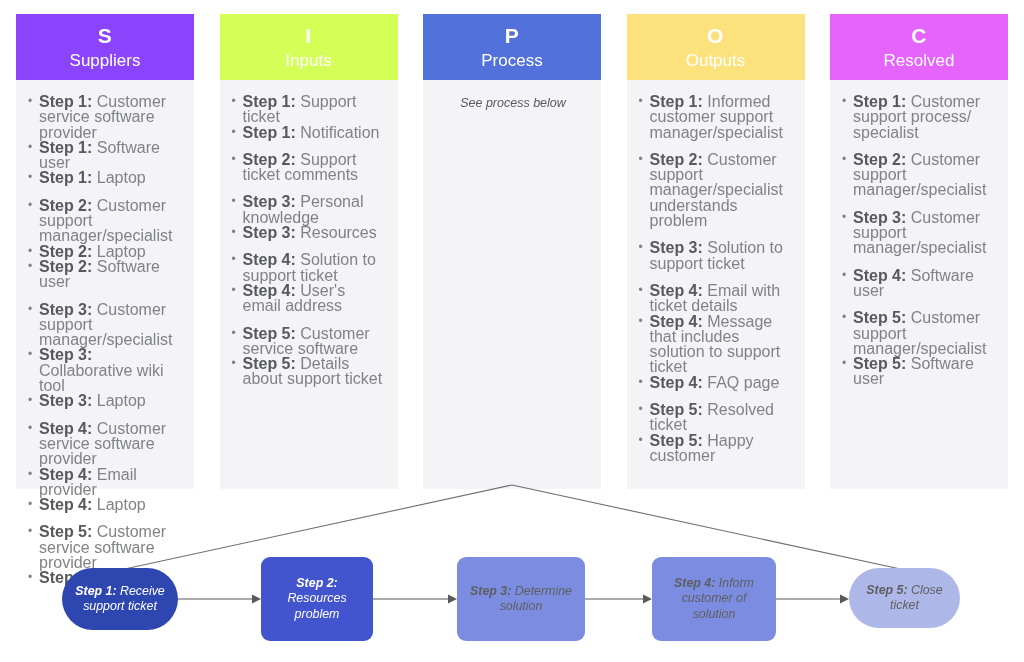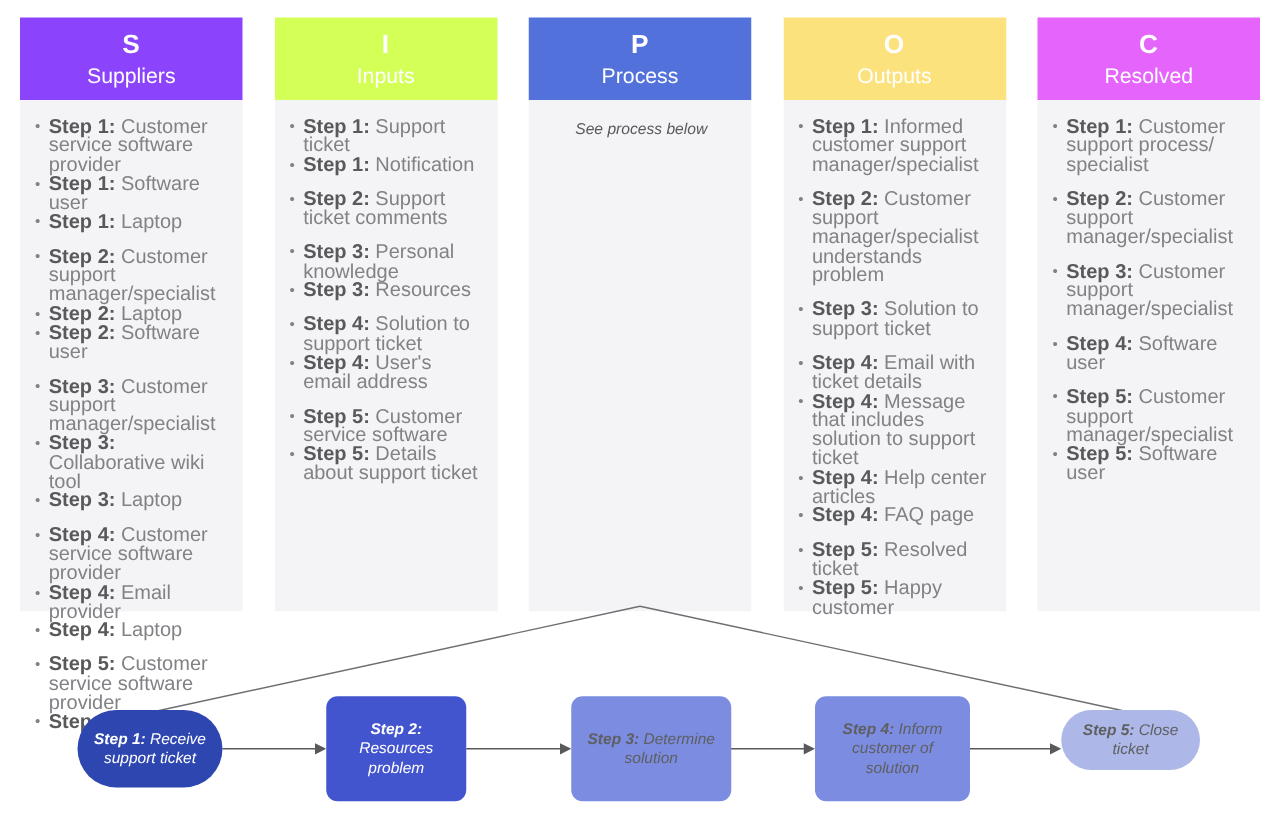--- a/index.html
+++ b/index.html
@@ -174,21 +174,20 @@
           </div>
           <div class="grp">
             <div class="bullet"><b>Step 2:</b><span> Customer support manager/specialist understands problem</span></div>
           </div>
           <div class="grp">
             <div class="bullet"><b>Step 3:</b><span> Solution to support ticket</span></div>
           </div>
           <div class="grp">
             <div class="bullet"><b>Step 4:</b><span> Email with ticket details</span></div>
             <div class="bullet"><b>Step 4:</b><span> Message that includes solution to support ticket</span></div>
-            <div class="bullet"><b>Step 4:</b><span> Help center articles</span></div>
             <div class="bullet"><b>Step 4:</b><span> FAQ page</span></div>
           </div>
           <div class="grp">
             <div class="bullet"><b>Step 5:</b><span> Resolved ticket</span></div>
             <div class="bullet"><b>Step 5:</b><span> Happy customer</span></div>
           </div>
         </div>
       </div>
       <div class="sipoc-col">
         <div class="col-header" style="background: rgb(229, 100, 251); color: rgb(255, 255, 255);">
@@ -239,18 +238,18 @@
       </div>
       <div class="node" style="left: 261px; top: 1px; width: 112px; height: 84px; background: rgb(66, 85, 206); color: rgb(255, 255, 255); border-radius: 9px;">
         <div><b>Step 2:</b> <span>Resources problem</span></div>
       </div>
       <div class="node" style="left: 457px; top: 1px; width: 128px; height: 84px; background: rgb(123, 140, 225); color: rgb(94, 95, 97); border-radius: 9px;">
         <div><b>Step 3:</b> <span>Determine solution</span></div>
       </div>
       <div class="node" style="left: 652px; top: 1px; width: 124px; height: 84px; background: rgb(123, 140, 225); color: rgb(94, 95, 97); border-radius: 9px;">
         <div><b>Step 4:</b> <span>Inform customer of solution</span></div>
       </div>
-      <div class="node" style="left: 849px; top: 12px; width: 111px; height: 48px; background: rgb(174, 184, 232); color: rgb(94, 95, 97); border-radius: 31px;">
+      <div class="node" style="left: 849px; top: 12px; width: 111px; height: 60px; background: rgb(174, 184, 232); color: rgb(94, 95, 97); border-radius: 31px;">
         <div><b>Step 5:</b> <span>Close ticket</span></div>
       </div>
     </div>
 
 </div>
 
 </body></html>

